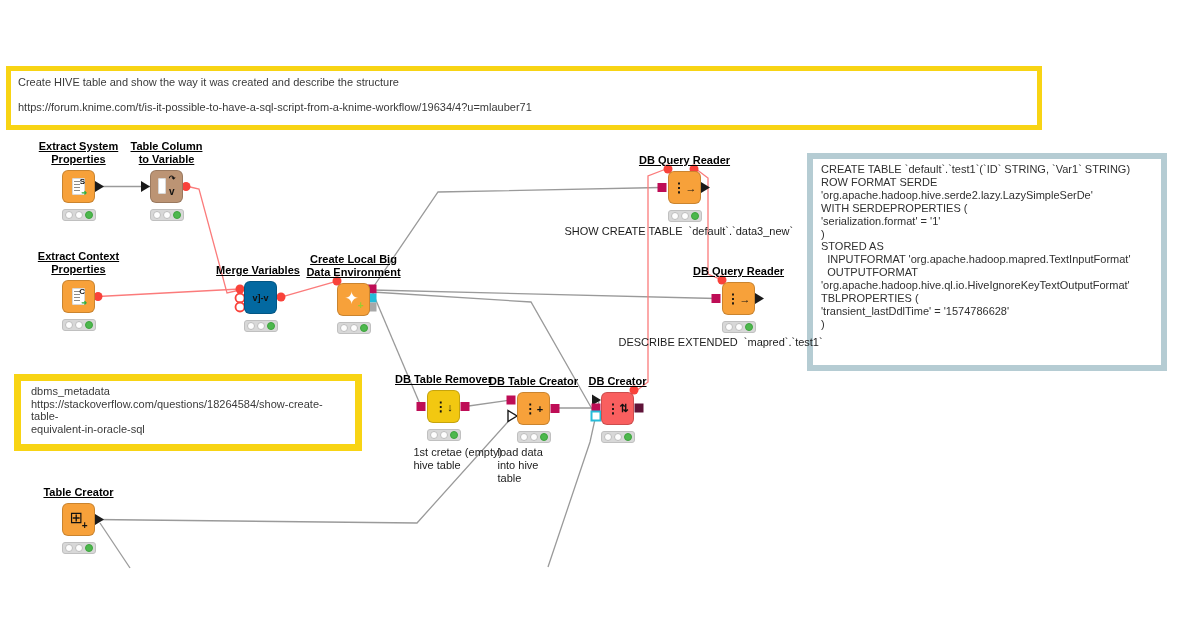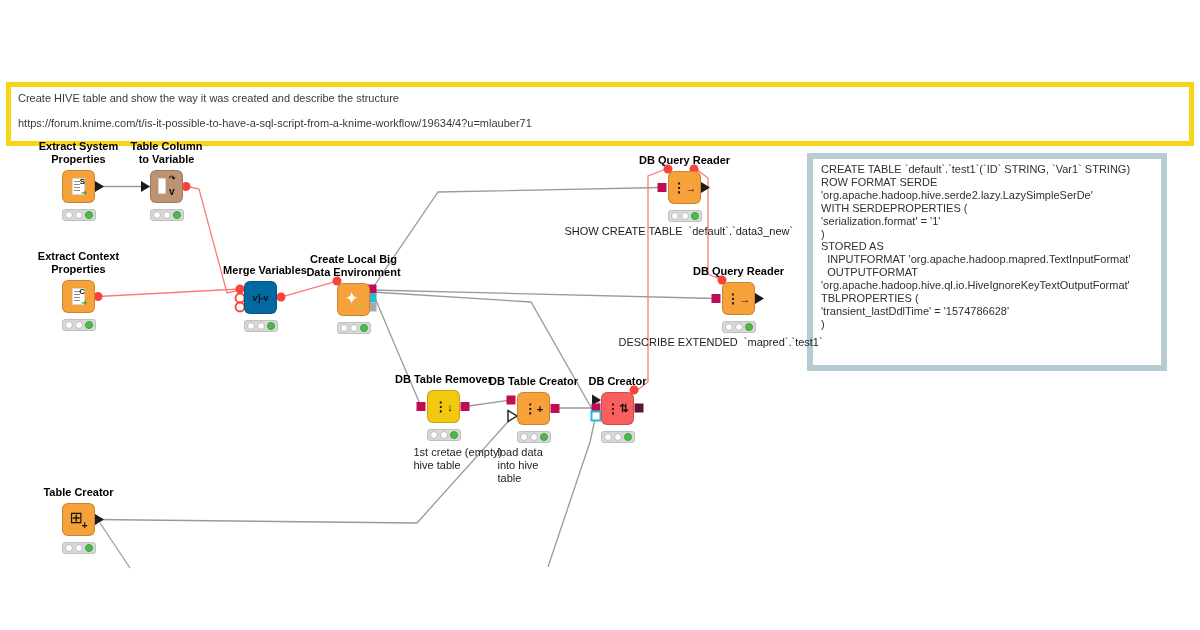--- a/index.html
+++ b/index.html
@@ -5,21 +5,21 @@
   html,body{margin:0;padding:0;background:#fff;}
   #canvas{position:relative;width:1200px;height:630px;background:#ffffff;overflow:hidden;
           font-family:"Liberation Sans",sans-serif;}
   #wires{position:absolute;left:0;top:0;width:1200px;height:630px;}
   .annot{position:absolute;background:#fff;color:#3a3a3a;font-size:11px;line-height:12.5px;
          white-space:pre-wrap;box-sizing:border-box;}
   .annot.yellow{border:5px solid #f8d414;padding:5px 7px;}
   .annot.yellow2{border:7px solid #f8d414;padding:4px 10px;}
   .annot.blue{border:6px solid #b5ccd3;padding:4px 8px;color:#303030;line-height:12.9px;}
   .nlabel{position:absolute;width:160px;text-align:center;font-size:11px;font-weight:bold;
-          line-height:13px;color:#000;white-space:pre-wrap;}
+          line-height:13px;color:#000;white-space:pre-wrap;text-decoration:underline;}
   .ncaption{position:absolute;width:240px;text-align:left;font-size:11px;line-height:13px;
             color:#1c1c1c;white-space:pre-wrap;}
   .node{position:absolute;width:33px;height:33px;border-radius:6px;
         border:1px solid rgba(0,0,0,0.18);box-sizing:border-box;
         display:flex;align-items:center;justify-content:center;}
   .tlight{position:absolute;width:34px;height:12px;background:#d8d8d8;border:1px solid #c0c0c0;
           border-radius:3px;display:flex;align-items:center;justify-content:space-around;
           box-sizing:border-box;padding:0 1px;}
   .tlight span{width:8px;height:8px;border-radius:50%;}
   .lt-off{background:#fdfdfd;border:1px solid #bdbdbd;box-sizing:border-box;}
@@ -92,24 +92,27 @@
       <polygon points="508,410.5 508,421.5 517,416" fill="#ffffff" stroke="#1a1a1a" stroke-width="1.4"></polygon>
       <rect x="550.5" y="404" width="9" height="9" fill="#be0d56"></rect>
       <polygon points="592,394.5 592,405.5 601,400" fill="#1a1a1a"></polygon>
       <rect x="591.5" y="403.5" width="9" height="9" fill="#be0d56"></rect>
       <rect x="591.5" y="411.5" width="9" height="9" fill="#ffffff" stroke="#25bcd9" stroke-width="2"></rect>
       <rect x="634.5" y="403.5" width="9" height="9" fill="#5f1338"></rect>
       <circle cx="634" cy="390" r="4.5" fill="#f9423a"></circle>
       <polygon points="95,514 95,525 104,519.5" fill="#1a1a1a"></polygon>
     </svg>
 
-  <div class="annot yellow" style="left:6px;top:82px;width:1188px;height:64px;">Create HIVE table and show the way it was created and describe the structure
+  <div class="annot yellow" style="left:6px;top:66px;width:1036px;height:64px;">Create HIVE table and show the way it was created and describe the structure
 
 https://forum.knime.com/t/is-it-possible-to-have-a-sql-script-from-a-knime-workflow/19634/4?u=mlauber71</div>
 
+  <div class="annot yellow2" style="left:14px;top:374px;width:348px;height:77px;">dbms_metadata
+https://stackoverflow.com/questions/18264584/show-create-table-
+equivalent-in-oracle-sql</div>
 
   <div class="annot blue" style="left:807px;top:153px;width:360px;height:218px;">CREATE TABLE `default`.`test1`(`ID` STRING, `Var1` STRING)
 ROW FORMAT SERDE
 'org.apache.hadoop.hive.serde2.lazy.LazySimpleSerDe'
 WITH SERDEPROPERTIES (
 'serialization.format' = '1'
 )
 STORED AS
   INPUTFORMAT 'org.apache.hadoop.mapred.TextInputFormat'
   OUTPUTFORMAT
@@ -154,21 +157,21 @@
           <span class="lines"></span>
           <b>C</b>
           <i>➜</i>
         </span>
       </div>
       <div class="tlight" style="left: 61.5px; top: 319px;">
         <span class="lt-off"></span>
         <span class="lt-off"></span>
         <span class="lt-on"></span>
       </div>
-      <div class="nlabel" style="left: 185px; top: 264px;">Merge Variables</div>
+      <div class="nlabel" style="left: 178px; top: 264px;">Merge Variables</div>
       <div class="node" style="left: 244px; top: 281px; background: #0369a1;">
         <span class="icon-text">v]-v</span>
       </div>
       <div class="tlight" style="left: 243.5px; top: 320px;">
         <span class="lt-off"></span>
         <span class="lt-off"></span>
         <span class="lt-on"></span>
       </div>
       <div class="nlabel" style="left: 273.5px; top: 253px;">Create Local Big
 Data Environment</div>

